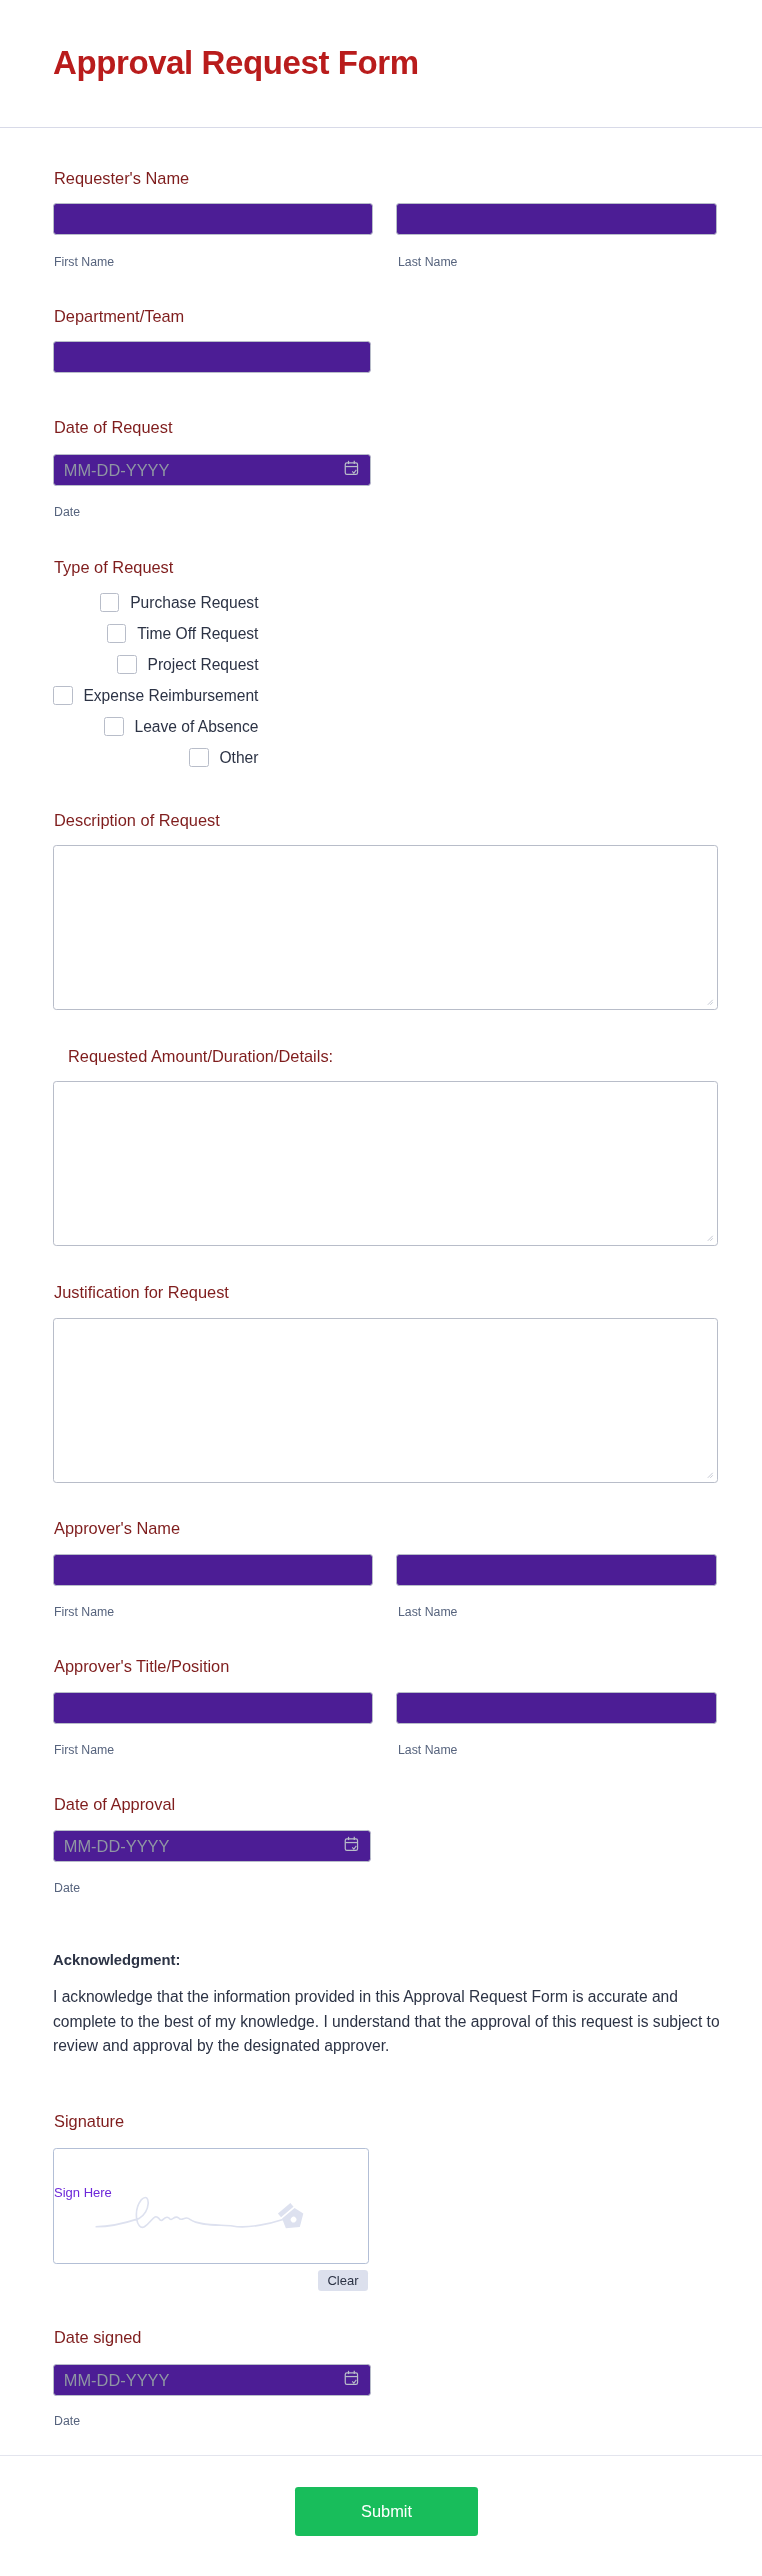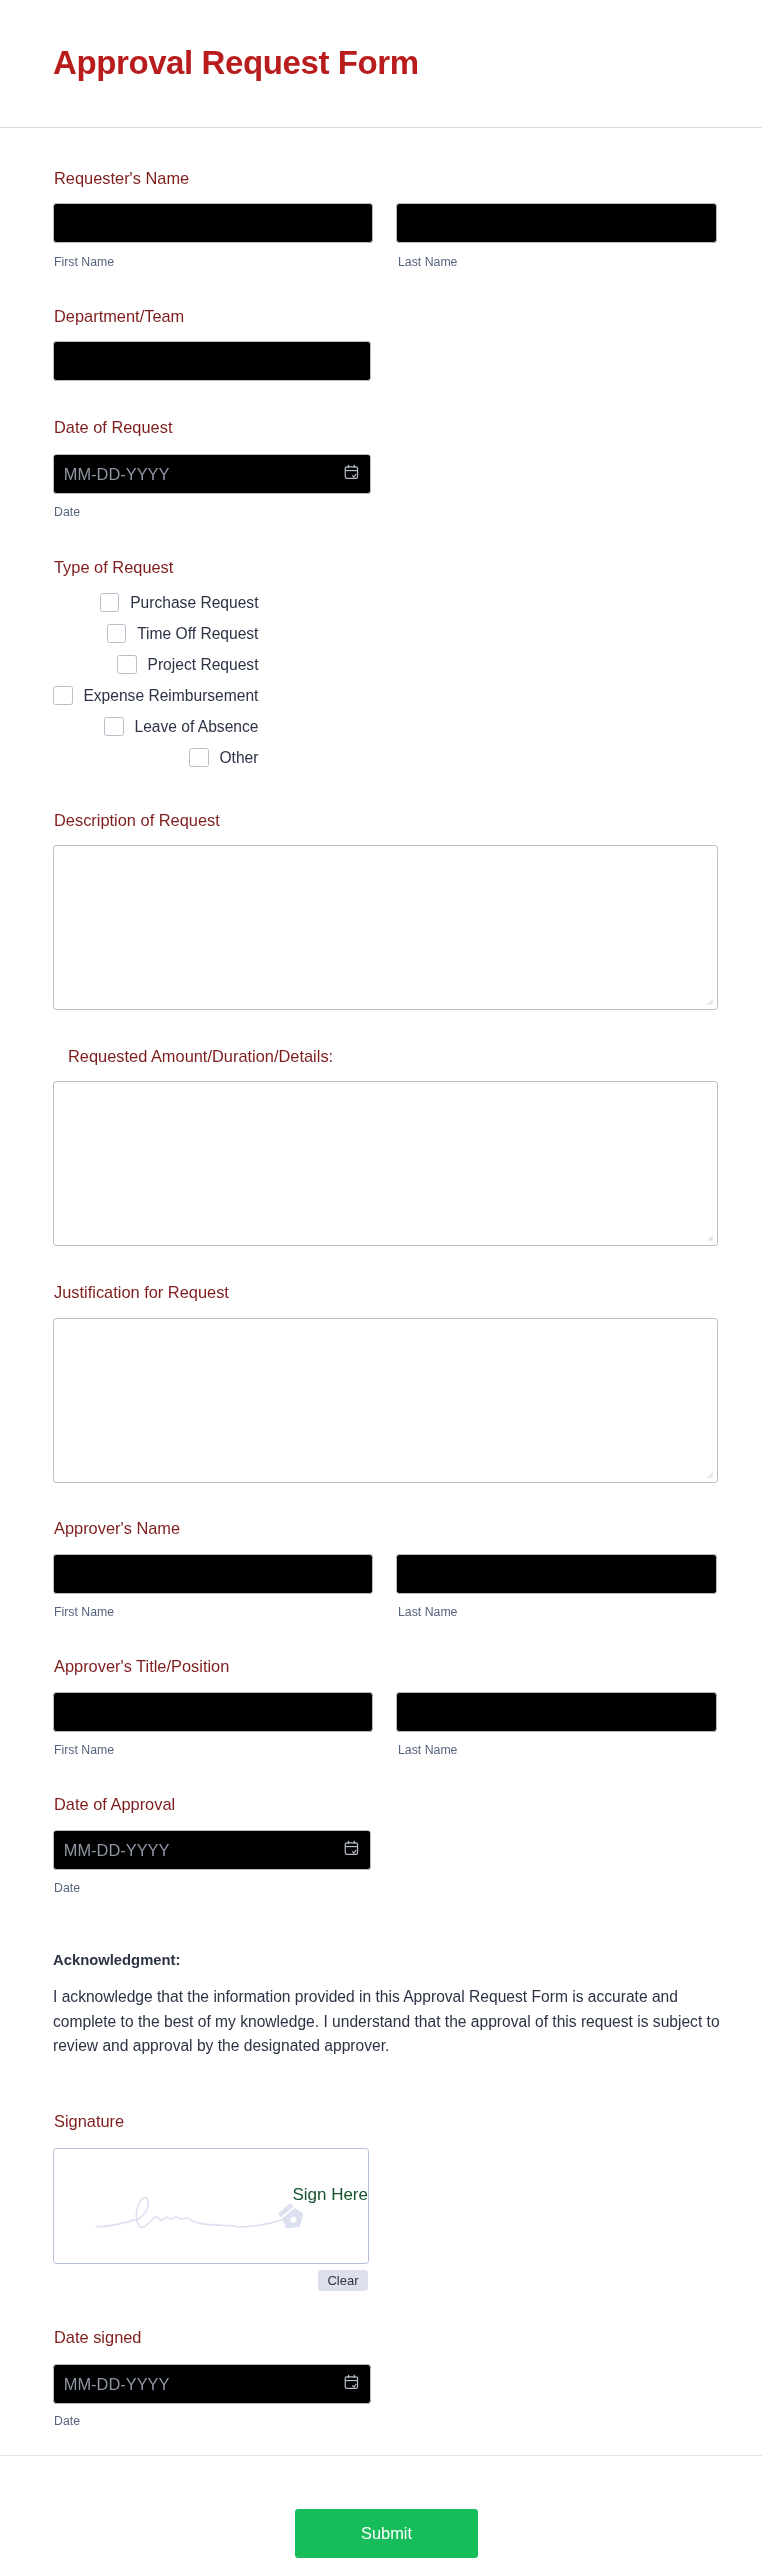--- a/index.html
+++ b/index.html
@@ -30,22 +30,22 @@
     line-height: 19.7px;
   }
   .sublabel {
     font-size: 12.3px;
     color: #57647e;
     line-height: 14.8px;
   }
   .input {
     border: 0.8px solid #b8bdc9;
     border-radius: 3.3px;
-    background: #000000;
-    height: 40px;
+    background: #4c1d95;
+    height: 32px;
   }
   .date-input {
     display: flex;
     align-items: center;
     justify-content: space-between;
     padding: 0 11.5px 0 9.8px;
   }
   .placeholder {
     font-size: 16.4px;
     color: #8f96a3;
@@ -94,23 +94,23 @@
   }
   .sig-pad {
     border: 0.8px solid #b3bfd6;
     border-radius: 3.3px;
     background: #fff;
   }
   .sign-here {
     position: absolute;
     left: 0; right: 0;
     top: 36px;
-    text-align: right;
-    font-size: 17px;
-    color: #14532d;
+    text-align: left;
+    font-size: 13px;
+    color: #6d28d9;
   }
   .clear-btn {
     background: #dce0ed;
     border-radius: 3.3px;
     font-size: 13px;
     color: #2c3345;
     display: flex;
     align-items: center;
     justify-content: center;
     border: none;
@@ -268,14 +268,14 @@
         <line x1="1.5" y1="8" x2="16.5" y2="8" stroke="#b8bdc9" stroke-width="1.5"></line>
         <line x1="5.5" y1="1" x2="5.5" y2="5" stroke="#b8bdc9" stroke-width="1.5"></line>
         <line x1="12.5" y1="1" x2="12.5" y2="5" stroke="#b8bdc9" stroke-width="1.5"></line>
         <polyline points="10,14 12,16 15,12" fill="none" stroke="#b8bdc9" stroke-width="1.3"></polyline>
       </svg>
   </span>
 </div>
 <div class="abs sublabel" style="left:54px;top:2414px;">Date</div>
 
 <div class="footer-line"></div>
-<button class="abs submit-btn" style="left:295px;top:2487px;width:183px;height:49px;margin-top:22px;">Submit</button>
+<button class="abs submit-btn" style="left:295px;top:2487px;width:183px;height:49px;">Submit</button>
 
 
 </body></html>

